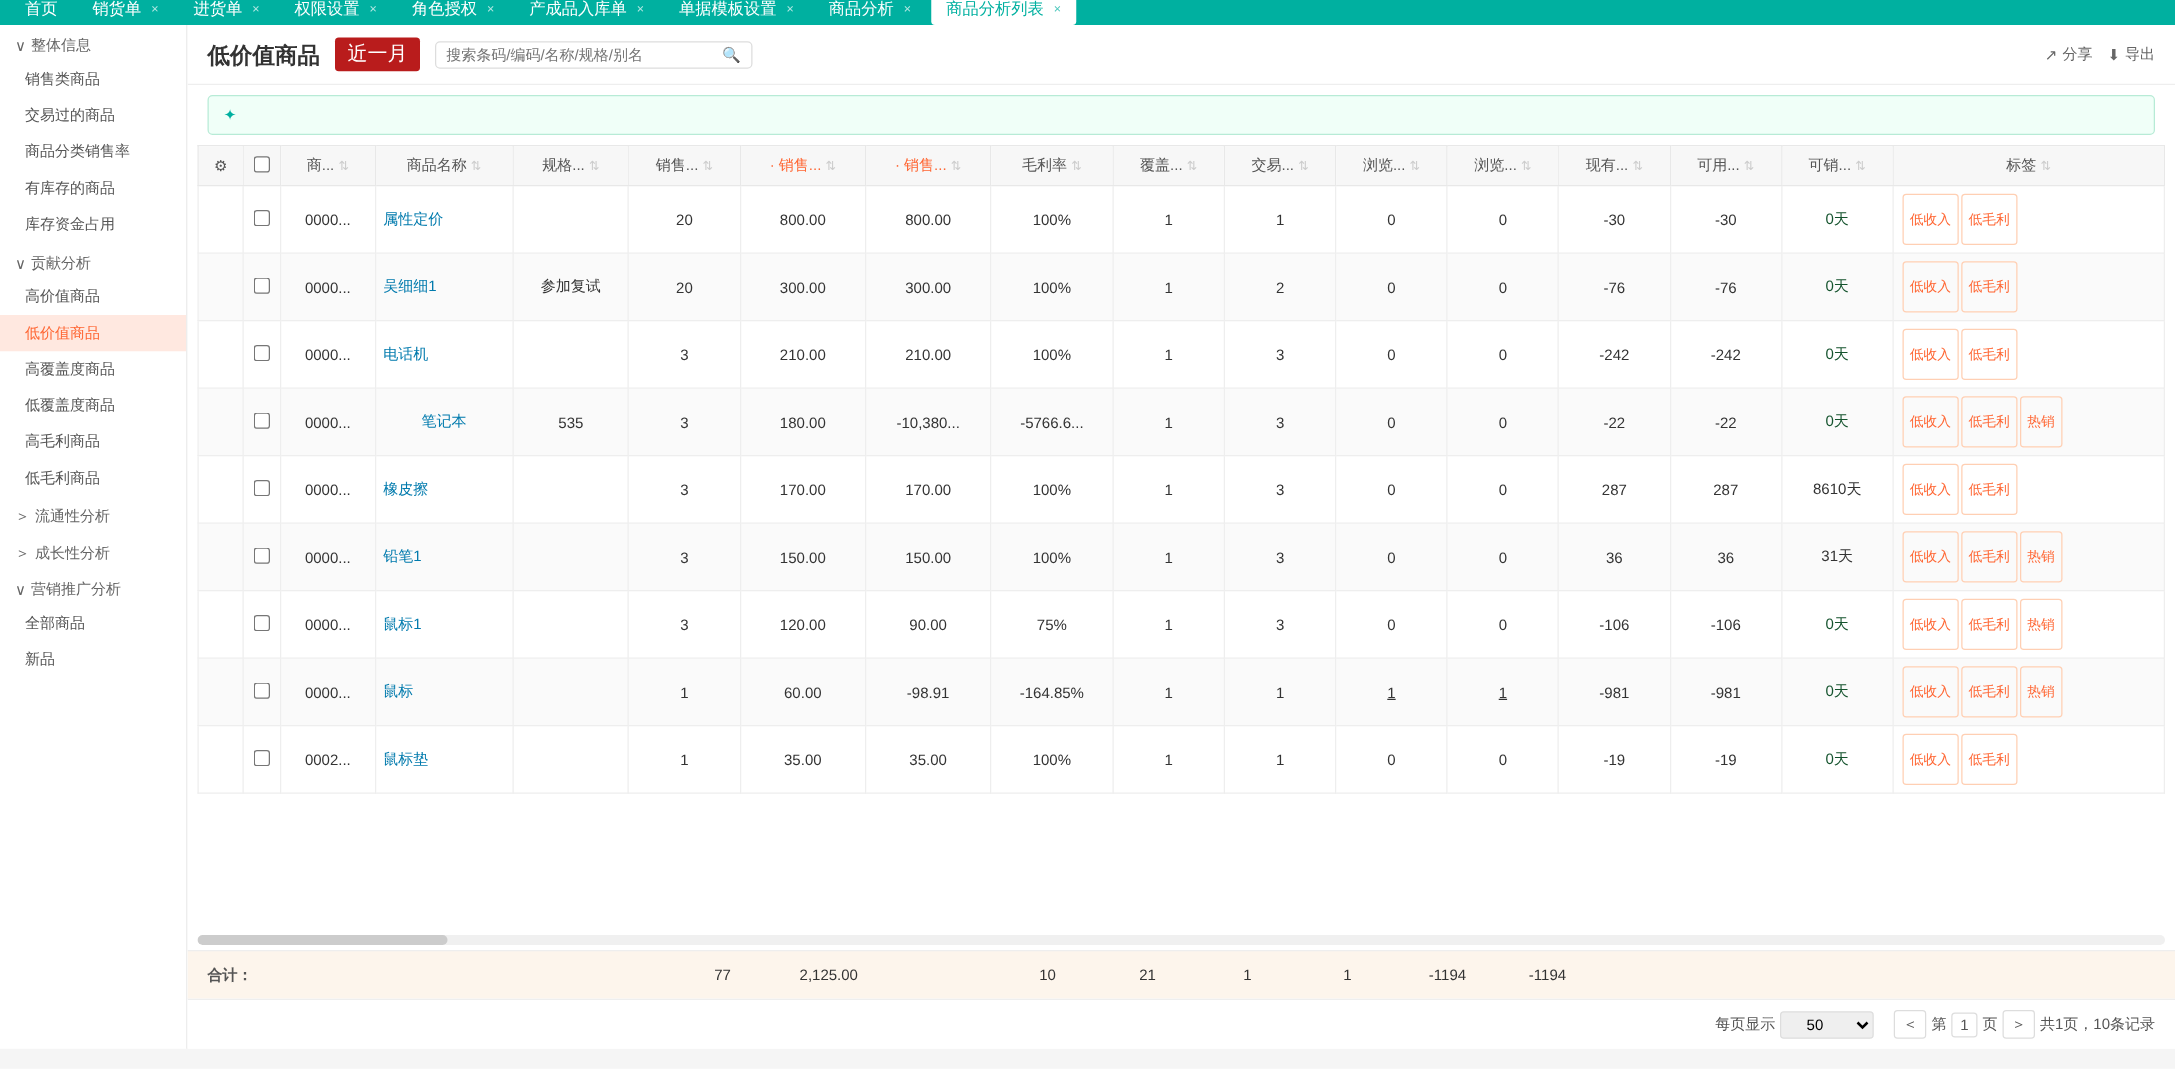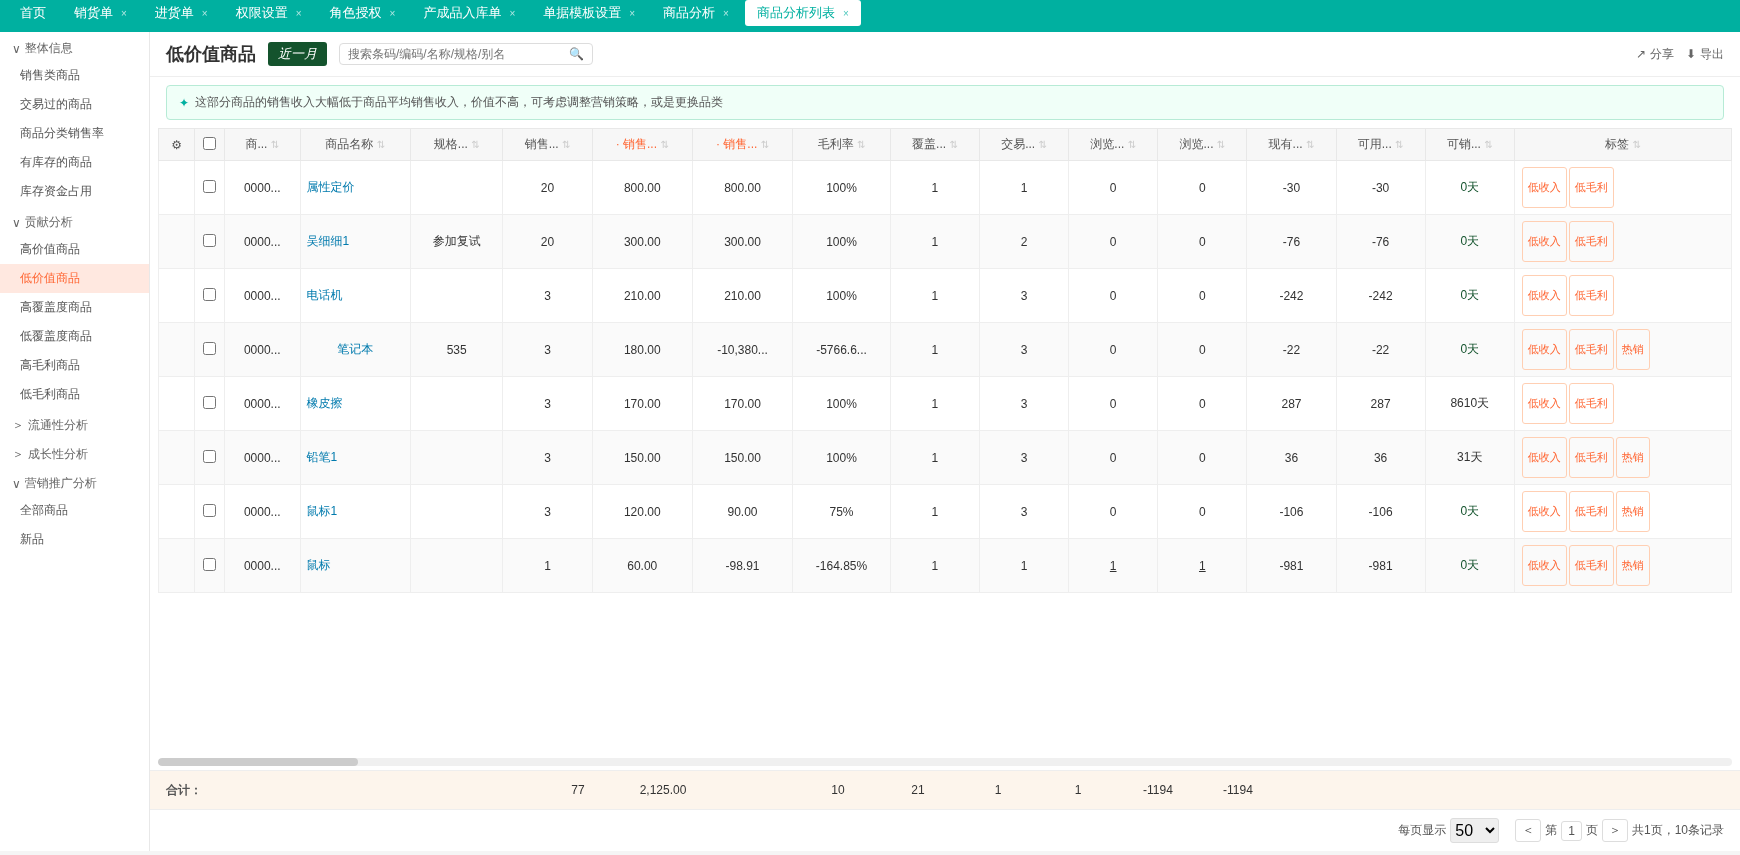--- a/index.html
+++ b/index.html
@@ -1,39 +1,39 @@
 <!DOCTYPE html>
 <html><head>
   <meta charset="utf-8">
   <style>
     * { margin: 0; padding: 0; box-sizing: border-box; }
     body { font-family: "Microsoft YaHei", Arial, sans-serif; font-size: 12px; background: #f5f5f5; color: #333; width: 1740px; min-height: 855px; overflow-x: hidden; }
 
     
-    .top-nav { background: #00b0a0; display: flex; align-items: flex-start; height: 32px; padding: 0 8px; gap: 4px; }
+    .top-nav { background: #00b0a0; display: flex; align-items: flex-end; height: 20px; padding: 0 8px; gap: 4px; }
     .top-nav .nav-item { color: #fff; padding: 4px 12px; cursor: pointer; font-size: 13px; border-radius: 3px; white-space: nowrap; display: flex; align-items: center; gap: 4px; }
     .top-nav .nav-item.active { background: #fff; color: #00b0a0; }
     .top-nav .nav-item .close-x { font-size: 10px; margin-left: 4px; opacity: 0.7; }
 
     
     .main-layout { display: flex; height: calc(855px - 36px); }
 
     
     .sidebar { width: 150px; background: #fff; border-right: 1px solid #e8e8e8; overflow-y: auto; flex-shrink: 0; }
     .sidebar-section-title { color: #666; padding: 8px 12px 4px; font-size: 12px; display: flex; align-items: center; gap: 4px; cursor: pointer; }
     .sidebar-item { padding: 6px 12px 6px 20px; cursor: pointer; color: #555; font-size: 12px; }
     .sidebar-item.active { background: #ffe8e0; color: #ff6633; }
 
     
     .content { flex: 1; display: flex; flex-direction: column; overflow: hidden; background: #fff; }
 
     
     .content-header { display: flex; align-items: center; padding: 10px 16px; border-bottom: 1px solid #eee; gap: 12px; }
     .page-title { font-size: 18px; font-weight: bold; color: #333; }
-    .date-filter-btn { background: #14532d; color: #fff; border: none; padding: 3px 10px; border-radius: 3px; cursor: pointer; font-size: 13px; font-style: italic; }
+    .date-filter-btn { background: #b91c1c; color: #fff; border: none; padding: 3px 10px; border-radius: 3px; cursor: pointer; font-size: 16px; }
     .search-box { display: flex; align-items: center; border: 1px solid #ddd; border-radius: 4px; padding: 3px 8px; gap: 4px; width: 254px; }
     .search-box input { border: none; outline: none; font-size: 12px; width: 100%; background: transparent; }
     .search-icon { color: #ff6633; cursor: pointer; }
     .header-actions { margin-left: auto; display: flex; gap: 12px; }
     .action-btn { color: #666; cursor: pointer; font-size: 12px; display: flex; align-items: center; gap: 4px; border: none; background: none; }
 
     
     .notice-bar { background: #f0fff8; border: 1px solid #b7ebd6; margin: 8px 16px; padding: 8px 12px; border-radius: 4px; color: #555; font-size: 12px; display: flex; align-items: center; gap: 6px; }
     .notice-icon { color: #00b0a0; }
 
@@ -56,21 +56,21 @@
 
     
     .table-footer { border-top: 1px solid #eee; padding: 8px 16px; display: flex; align-items: center; background: #fdf5ec; }
     .footer-label { font-weight: bold; color: #555; margin-right: 16px; }
     .footer-values { display: flex; gap: 0; flex: 1; }
     .footer-cell { text-align: center; padding: 4px 6px; color: #333; font-size: 12px; }
 
     
     .pagination-bar { display: flex; align-items: center; justify-content: flex-end; padding: 8px 16px; border-top: 1px solid #eee; gap: 16px; background: #fff; }
     .pagination-bar .per-page { display: flex; align-items: center; gap: 4px; color: #555; }
-    .per-page-select { border: 1px solid #ddd; border-radius: 3px; padding: 2px 0; font-size: 16px; }
+    .per-page-select { border: 1px solid #ddd; border-radius: 3px; padding: 2px 16px; font-size: 12px; }
     .page-nav { display: flex; align-items: center; gap: 4px; color: #555; }
     .page-nav button { border: 1px solid #ddd; background: #fff; padding: 2px 6px; cursor: pointer; border-radius: 3px; font-size: 12px; color: #555; }
     .page-num { border: 1px solid #ddd; border-radius: 3px; padding: 2px 6px; font-size: 12px; }
 
     .scrollbar-area { height: 8px; background: #f0f0f0; margin: 0 8px 4px; border-radius: 4px; overflow: hidden; }
     .scrollbar-thumb { height: 8px; width: 200px; background: #ccc; border-radius: 4px; }
   </style>
 </head>
 <body>
 
@@ -138,21 +138,20 @@
         </button>
         <button class="action-btn">
           <span>⬇</span>
           <span>导出</span>
         </button>
       </div>
     </div>
 
     <div class="notice-bar">
       <span class="notice-icon">✦</span>
-      <span>这部分商品的销售收入大幅低于商品平均销售收入，价值不高，可考虑调整营销策略，或是更换品类</span>
     </div>
 
     <div class="table-container">
       <table>
         <thead>
           <tr>
             <th>⚙</th>
             <th><input type="checkbox" style=""></th>
             <th>商... <span class="sort-icon">⇅</span></th>
             <th>商品名称 <span class="sort-icon">⇅</span></th>
@@ -317,20 +316,39 @@
     <td>-164.85%</td>
     <td>1</td>
     <td>1</td>
     <td><span class="underline-link">1</span></td>
     <td><span class="underline-link">1</span></td>
     <td>-981</td>
     <td>-981</td>
     <td class="days-red">0天</td>
     <td style="text-align:left"><span class="tag tag-orange">低收入</span><span class="tag tag-orange">低毛利</span><span class="tag tag-orange">热销</span></td>
   </tr>
+            <tr>
+    <td></td>
+    <td class="checkbox-cell"><input type="checkbox" style=""></td>
+    <td>0002...</td>
+    <td style="text-align:left;cursor:pointer;color:#007aad">鼠标垫</td>
+    <td></td>
+    <td>1</td>
+    <td>35.00</td>
+    <td>35.00</td>
+    <td>100%</td>
+    <td>1</td>
+    <td>1</td>
+    <td>0</td>
+    <td>0</td>
+    <td>-19</td>
+    <td>-19</td>
+    <td class="days-red">0天</td>
+    <td style="text-align:left"><span class="tag tag-orange">低收入</span><span class="tag tag-orange">低毛利</span></td>
+  </tr>
           </tbody>
       </table>
     </div>
 
     <div class="scrollbar-area">
       <div class="scrollbar-thumb"></div>
     </div>
 
     <div class="table-footer">
       <span class="footer-label">合计：</span>

